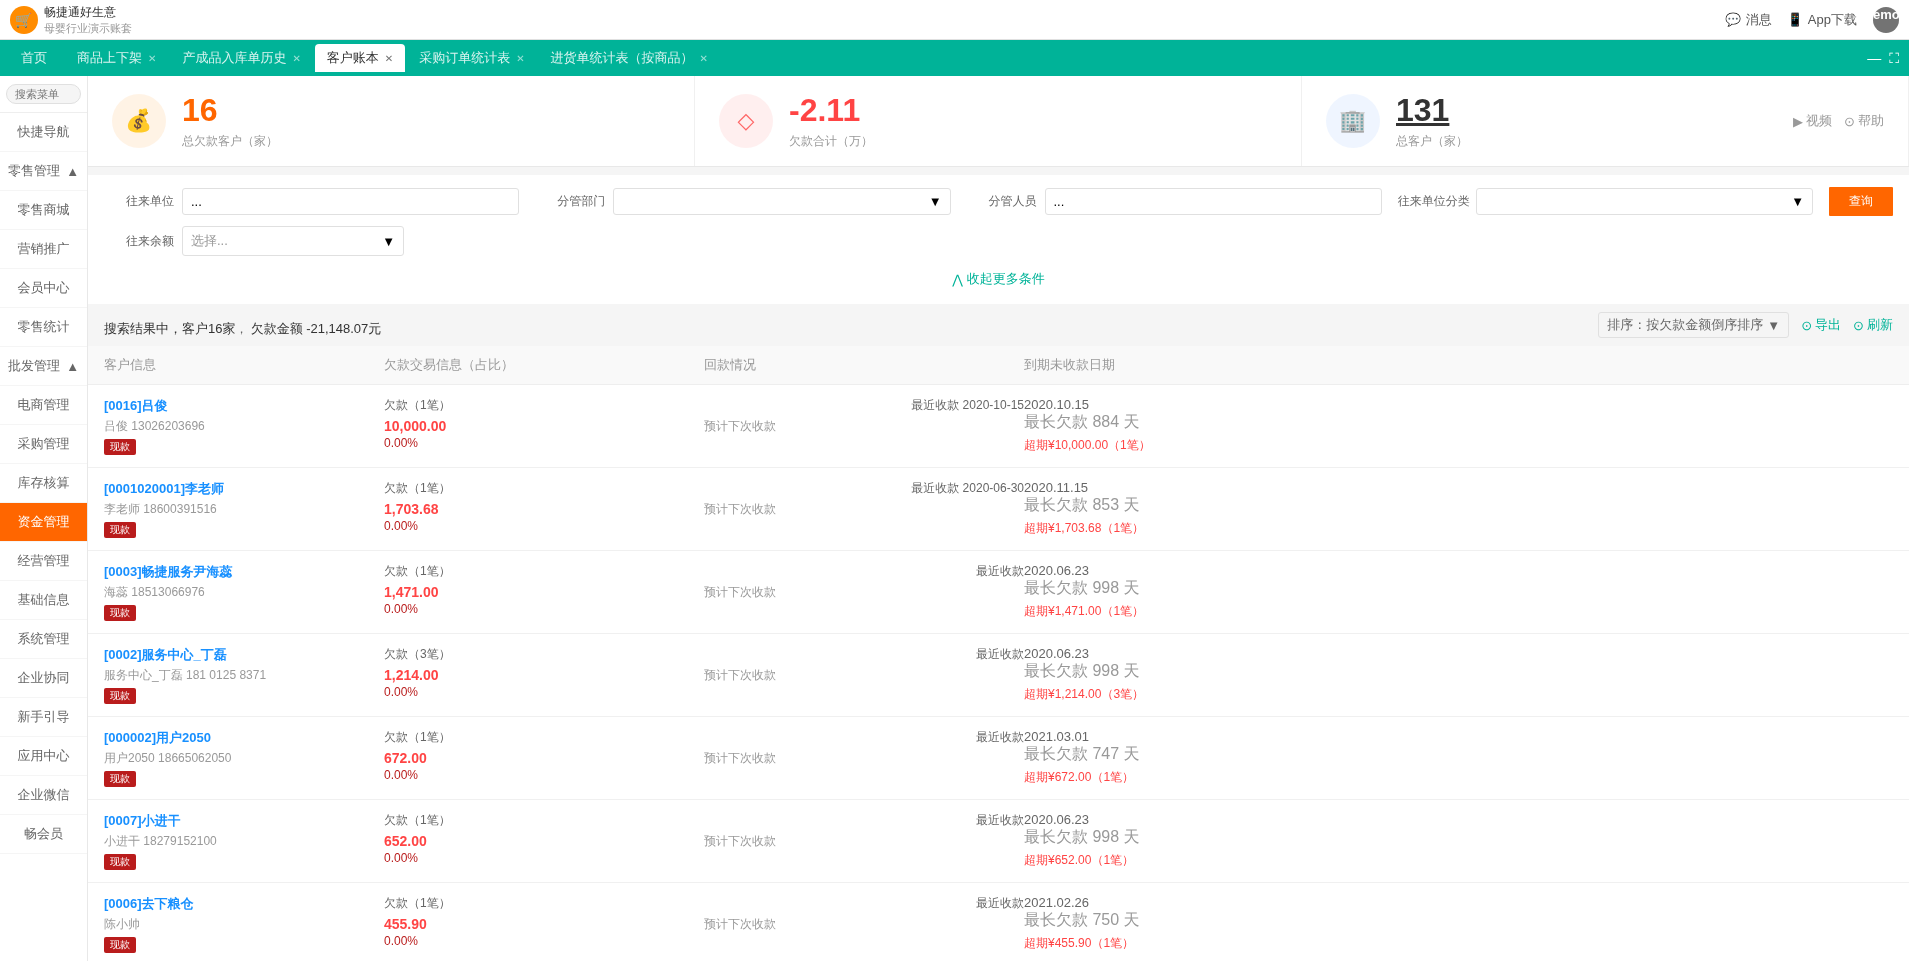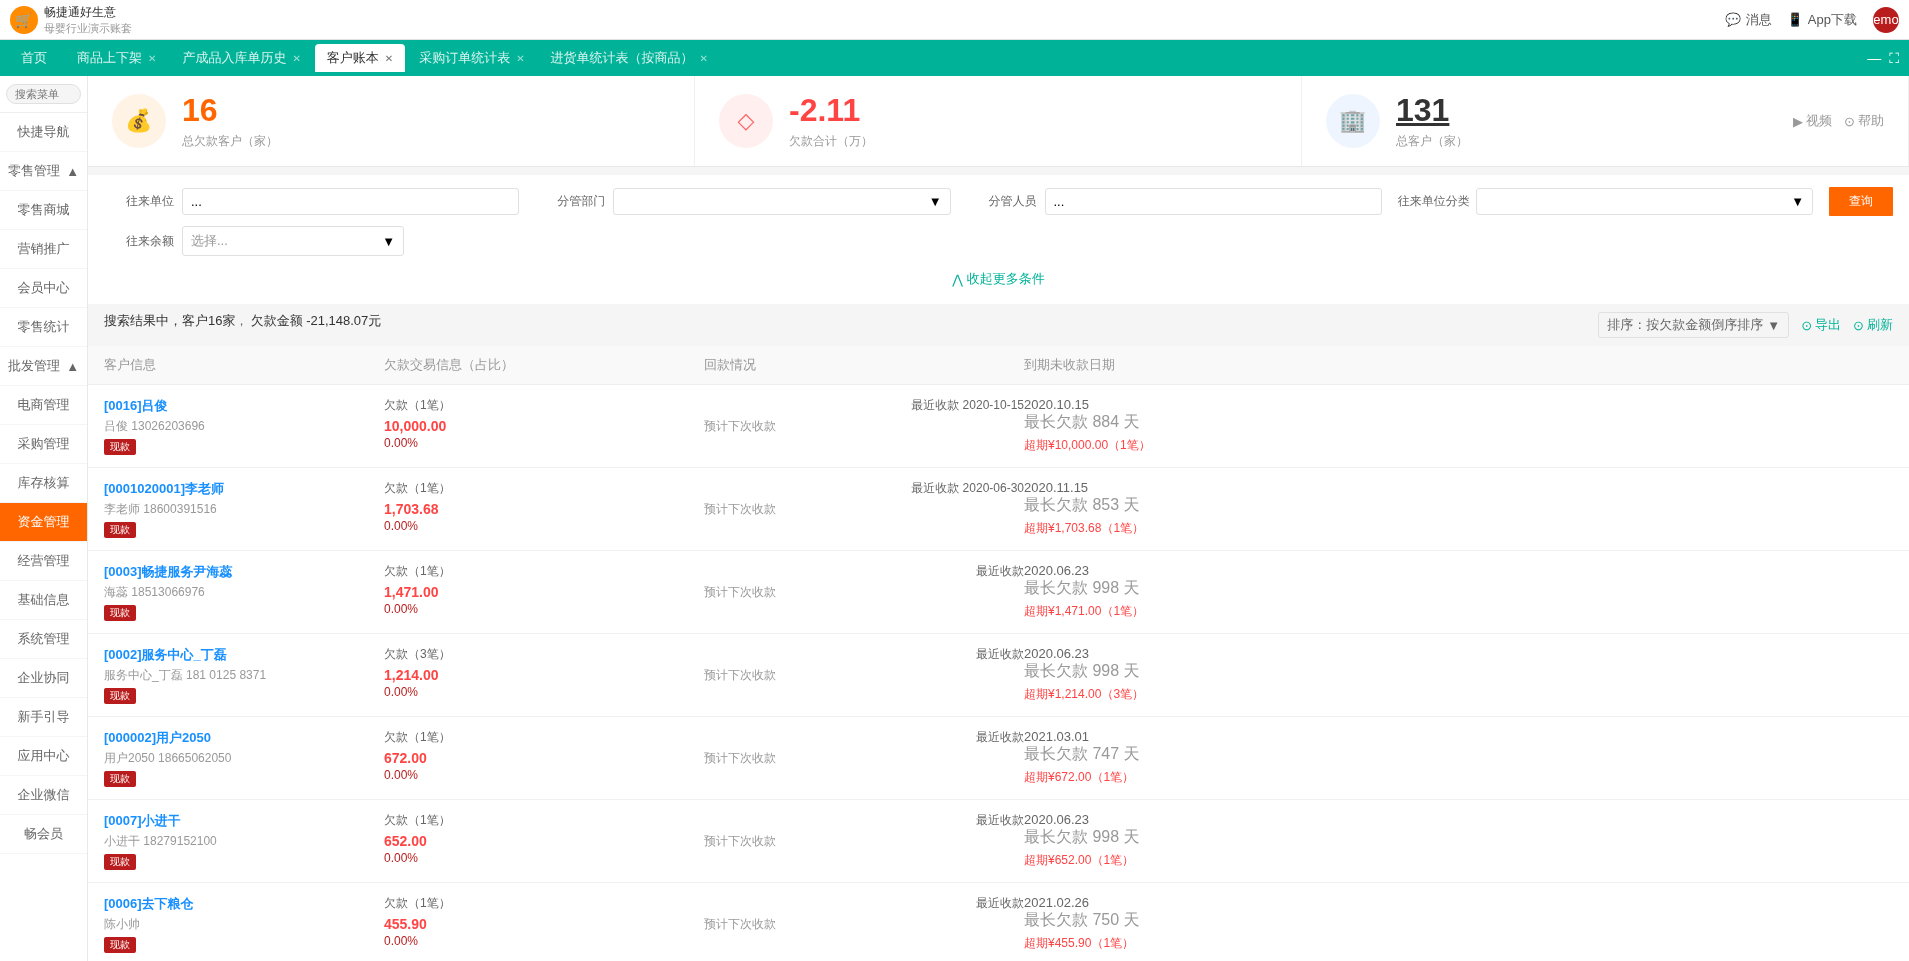--- a/index.html
+++ b/index.html
@@ -10,21 +10,21 @@
       display: flex; align-items: center; height: 40px;
       background: #fff; border-bottom: 1px solid #e0e0e0;
       padding: 0 10px; position: relative; z-index: 100;
     }
     .logo-area { display: flex; align-items: center; width: 200px; }
     .logo-icon { width: 28px; height: 28px; background: #ff8c00; border-radius: 50%; display: flex; align-items: center; justify-content: center; color: white; font-size: 14px; margin-right: 6px; }
     .logo-text { font-size: 12px; color: #333; }
     .logo-sub { font-size: 11px; color: #999; }
     .top-right { margin-left: auto; display: flex; align-items: center; gap: 16px; }
     .top-right-item { display: flex; align-items: center; gap: 4px; color: #555; cursor: pointer; font-size: 12px; }
-    .avatar { width: 26px; height: 26px; border-radius: 50%; background: #b91c1c; display: flex; align-items: center; justify-content: center; color: white; font-size: 11px; }
+    .avatar { width: 26px; height: 26px; border-radius: 50%; background: #737373; display: flex; justify-content: center; color: white; font-size: 11px; font-weight: bold; }
 
     
     .tab-bar {
       display: flex; align-items: center; background: #00b398; height: 36px;
       padding: 0 4px; overflow: hidden;
     }
     .tab { display: flex; align-items: center; height: 28px; padding: 0 12px; border-radius: 4px 4px 0 0;
       color: rgba(255,255,255,0.85); cursor: pointer; font-size: 12px; white-space: nowrap; gap: 6px; margin: 0 1px; }
     .tab.active { background: #fff; color: #333; }
     .tab .close-icon { font-size: 10px; opacity: 0.7; }
@@ -67,21 +67,21 @@
     .filter-row { display: flex; align-items: center; gap: 16px; margin-bottom: 10px; }
     .filter-item { display: flex; align-items: center; gap: 8px; flex: 1; }
     .filter-label { color: #666; font-size: 12px; white-space: nowrap; width: 70px; text-align: right; }
     .filter-input-with-dots { flex: 1; border: 1px solid #e0e0e0; border-radius: 3px; padding: 5px 8px; font-size: 12px; display: flex; align-items: center; justify-content: space-between; }
     .filter-select { flex: 1; border: 1px solid #e0e0e0; border-radius: 3px; padding: 5px 8px; font-size: 12px; background: #fff; display: flex; align-items: center; justify-content: space-between; }
     .filter-btn-query { background: #ff6600; color: white; border: none; padding: 6px 20px; border-radius: 1px; cursor: pointer; font-size: 12px; }
     .collapse-row { display: flex; justify-content: center; padding: 4px; }
     .collapse-btn { color: #00b398; cursor: pointer; font-size: 12px; display: flex; align-items: center; gap: 4px; }
 
     
-    .result-info { background: #f5f5f5; padding: 8px 16px; display: flex; align-items: flex-start; justify-content: space-between; }
+    .result-info { background: #f5f5f5; padding: 8px 16px; display: flex; align-items: flex-end; justify-content: space-between; }
     .result-text { font-size: 12px; color: #666; }
     .result-text span { color: #333; }
     .sort-area { display: flex; align-items: center; gap: 12px; font-size: 12px; color: #666; }
     .sort-select { border: 1px solid #e0e0e0; padding: 3px 8px; border-radius: 3px; font-size: 12px; display: flex; align-items: center; gap: 4px; cursor: pointer; }
     .sort-action { color: #00b398; cursor: pointer; display: flex; align-items: center; gap: 3px; }
 
     
     .table-container { background: #fff; margin-top: 0; }
     .table-header { display: flex; padding: 10px 16px; background: #f9f9f9; border-bottom: 1px solid #eee; font-size: 12px; color: #999; font-weight: normal; }
     .col-customer { flex: 0 0 280px; }

